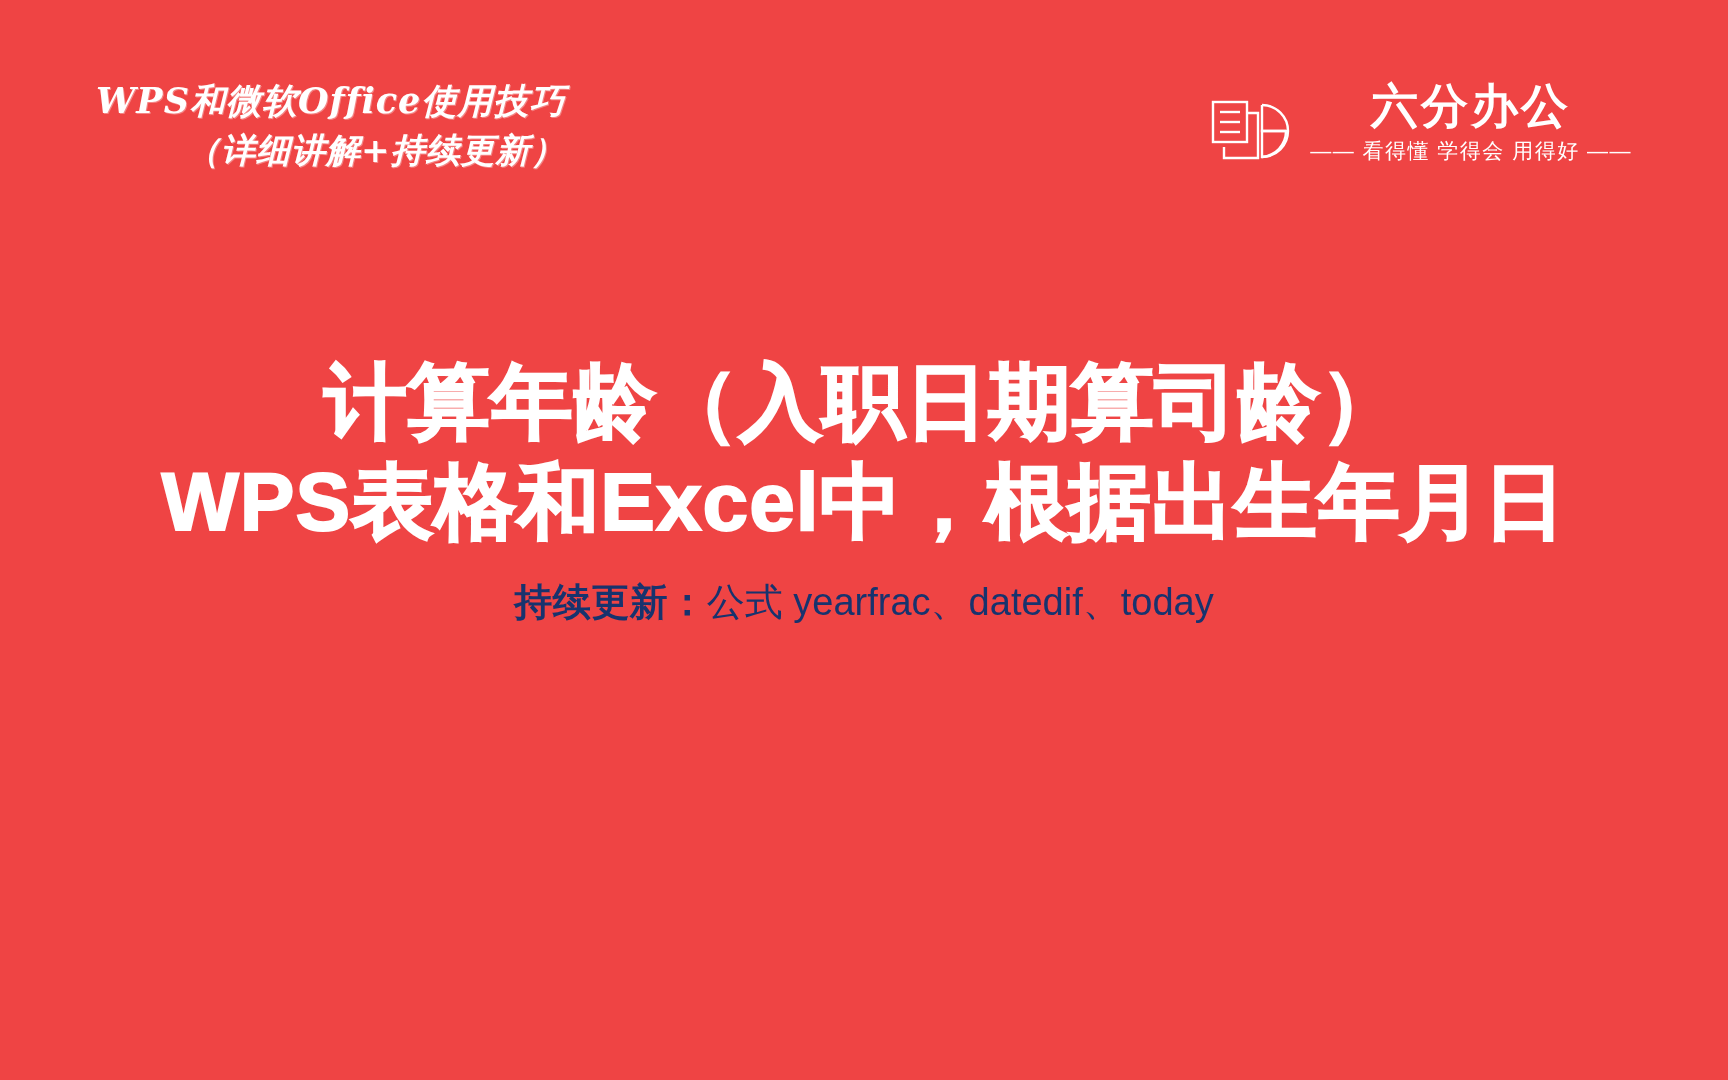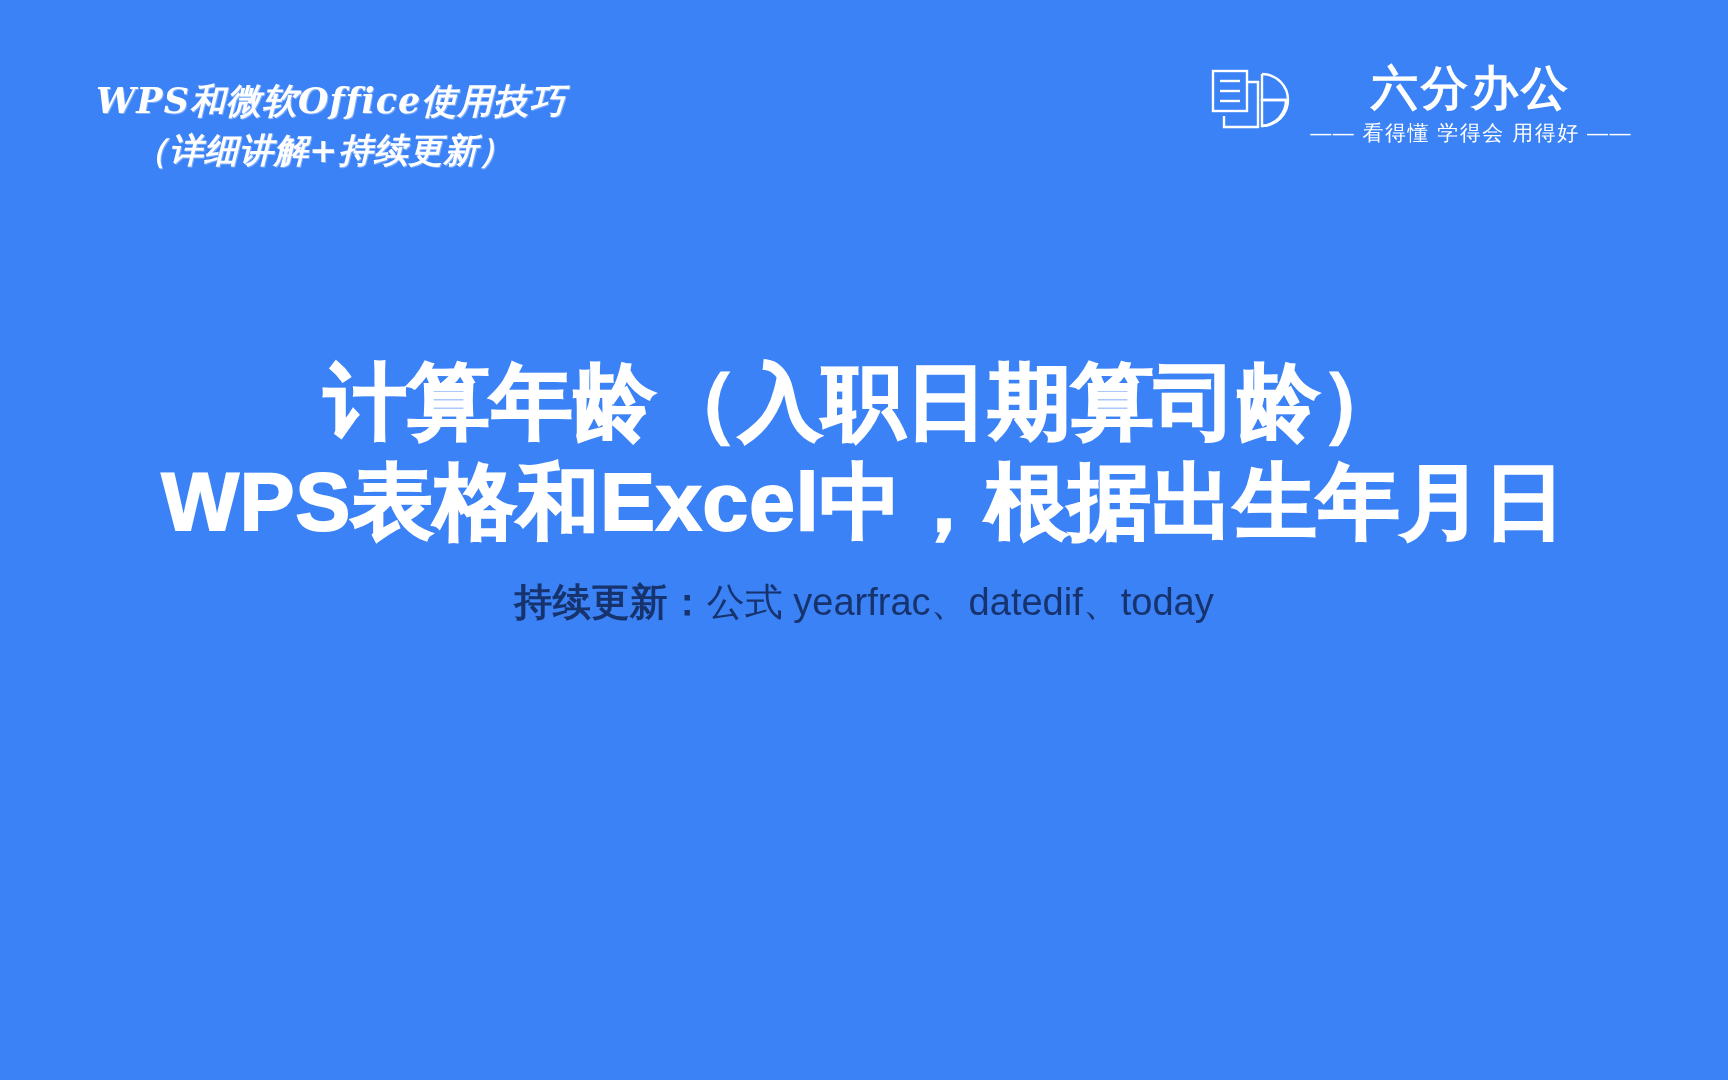--- a/index.html
+++ b/index.html
@@ -10,21 +10,21 @@
     width: 1728px;
     height: 1080px;
     overflow: hidden;
     font-family: "Liberation Sans", "DejaVu Sans", sans-serif;
   }
 
   #slide {
     position: relative;
     width: 1728px;
     height: 1080px;
-    background: #3b82f6;
+    background: #ef4444;
     overflow: hidden;
   }
 
   
   .series-label {
     position: absolute;
     left: 96px;
     top: 78px;
     color: #ffffff;
     font-family: "DejaVu Serif", "Liberation Serif", serif;
@@ -38,29 +38,30 @@
     display: block;
     font-size: 35px;
     white-space: nowrap;
   }
   .series-label .line2 {
     display: block;
     font-size: 34px;
     margin-left: 38px;
     margin-top: 4px;
     white-space: nowrap;
+    text-align: right;
   }
 
   
   .brand {
     position: absolute;
     right: 96px;
-    top: 64px;
+    top: 82px;
     display: flex;
-    align-items: flex-start;
+    align-items: flex-end;
     gap: 18px;
   }
   .brand-mark {
     width: 82px;
     height: 70px;
     flex: 0 0 auto;
     display: block;
   }
   .brand-text {
     display: flex;

